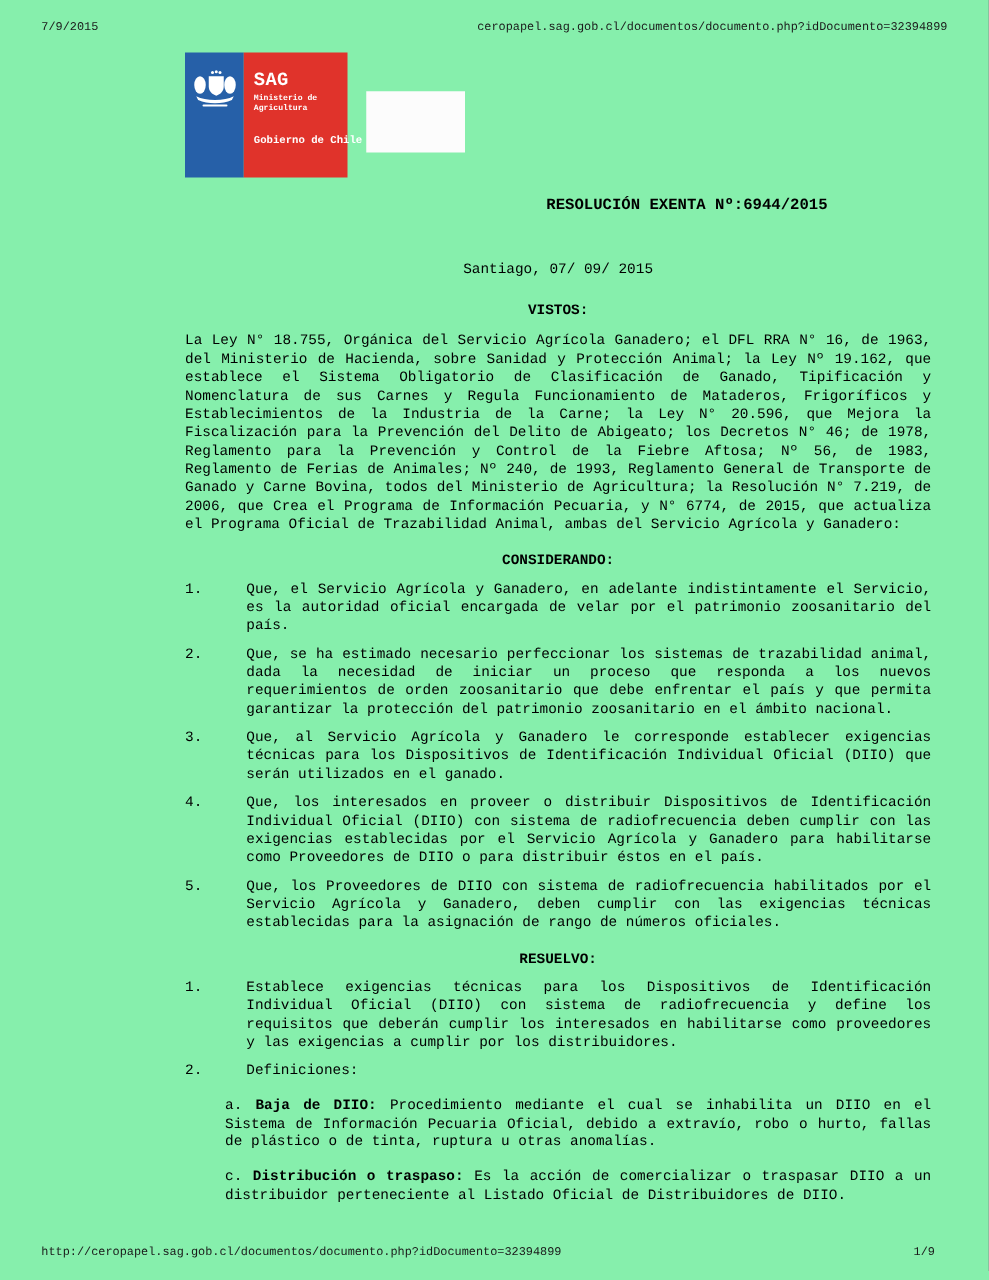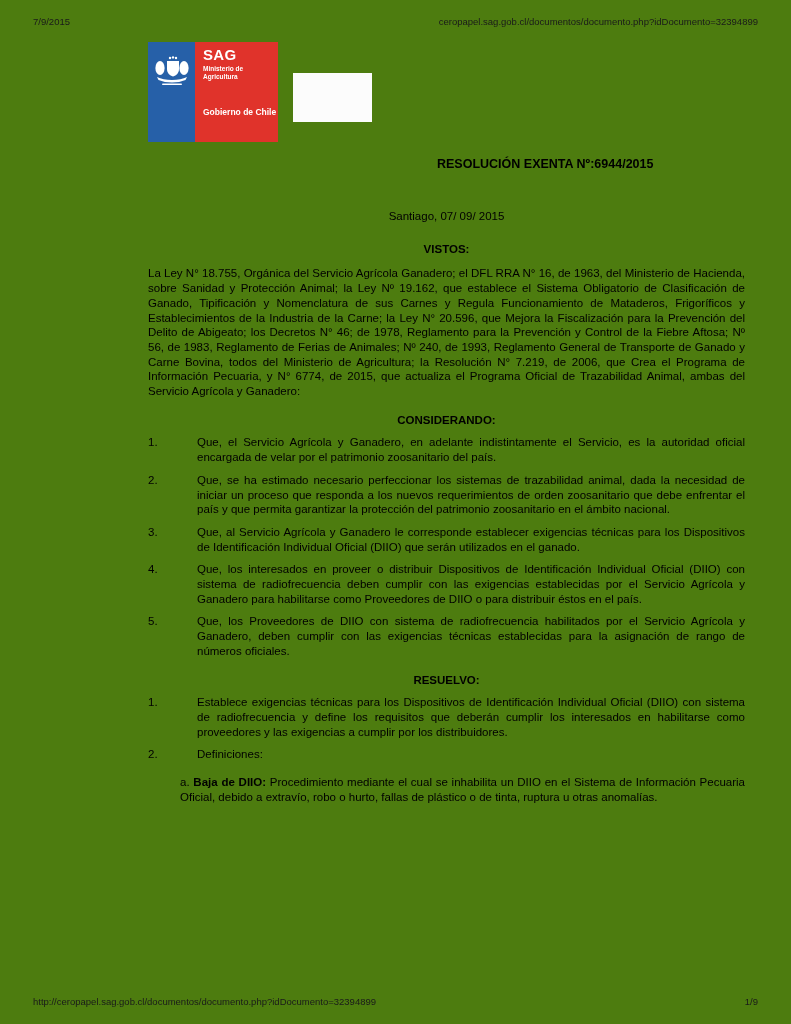--- a/index.html
+++ b/index.html
@@ -1,38 +1,38 @@
 <!DOCTYPE html>
 <html><head>
 <meta charset="utf-8">
 <style>
   html,body { margin:0; padding:0; background:#888; }
   .page {
     position:relative; width:791px; height:1024px; margin:0 auto;
-    background:#4d7c0f; font-family:Liberation Sans, sans-serif;
+    background:#86efac; font-family:Liberation Mono, monospace;
     color:#000; overflow:hidden;
   }
   
   .print-header { position:absolute; top:16px; left:33px; right:33px; font-size:9.5px; color:#1a1a1a; }
   .ph-date { position:absolute; left:0; top:0; }
   .ph-url  { display:block; text-align:right; }
-  .print-footer { position:absolute; top:996px; left:33px; right:33px; font-size:9.5px; color:#1a1a1a;
+  .print-footer { position:absolute; top:996px; left:33px; right:43px; font-size:9.5px; color:#1a1a1a;
     display:flex; justify-content:space-between; }
 
   
   .placeholder-box { position:absolute; left:293px; top:73px; width:79px; height:49px; background:#fcfcfc; }
 
   
   .content { position:absolute; left:148px; top:42px; width:597px; font-size:11.5px; line-height:14.7px; }
 
   
   .logo { width:130px; height:100px; display:flex; }
   .logo-blue { width:47px; background:#2660a8; display:flex; justify-content:center; align-items:flex-start; }
   .logo-blue svg { margin-top:13px; }
-  .logo-red { flex:1; background:#e0332b; color:#fff; position:relative; padding:6px 0 0 8px; box-sizing:border-box; }
+  .logo-red { flex:1; background:#e0332b; color:#fff; position:relative; padding:16px 0 0 8px; box-sizing:border-box; }
   .logo-sag { font-size:15px; font-weight:bold; letter-spacing:0.3px; }
   .logo-ministry { font-size:6.5px; font-weight:bold; line-height:8px; margin-top:2px; width:52px; }
   .logo-gov { position:absolute; bottom:22px; left:8px; font-size:8.5px; font-weight:bold; white-space:nowrap; }
 
   
   .title-block { margin:14px 0 0 289px; width:273px; font-weight:bold; font-size:12.5px; line-height:17px; text-align:justify; }
   .title-number { margin:0 0 13px 0; }
   .title-subject { margin:0; }
 
   .place-date { margin-top:36px; text-align:center; }
@@ -131,20 +131,25 @@
         <span class="li-text">Definiciones:</span>
       </div>
     </div>
 
     <div class="defs">
       <p class="def">
         <span>a.</span>
         <span class="term">Baja de DIIO:</span>
         <span>Procedimiento mediante el cual se inhabilita un DIIO en el Sistema de Información Pecuaria Oficial, debido a extravío, robo o hurto, fallas de plástico o de tinta, ruptura u otras anomalías.</span>
       </p>
+      <p class="def">
+        <span>c.</span>
+        <span class="term">Distribución o traspaso:</span>
+        <span>Es la acción de comercializar o traspasar DIIO a un distribuidor perteneciente al Listado Oficial de Distribuidores de DIIO.</span>
+      </p>
     </div>
 
   </div>
 
   <div class="print-footer">
     <span>http://ceropapel.sag.gob.cl/documentos/documento.php?idDocumento=32394899</span>
     <span>1/9</span>
   </div>
 
 </div>

